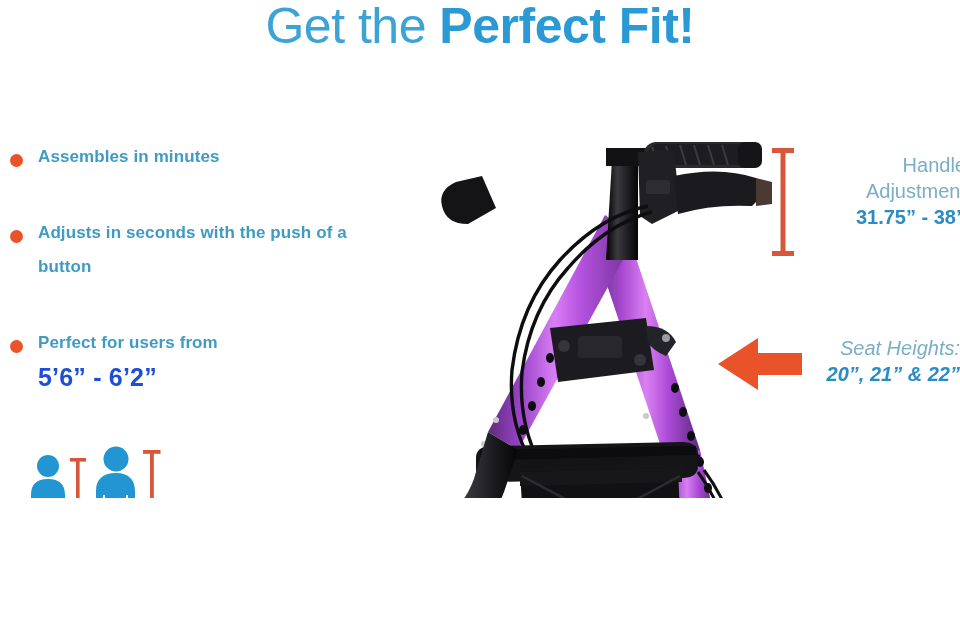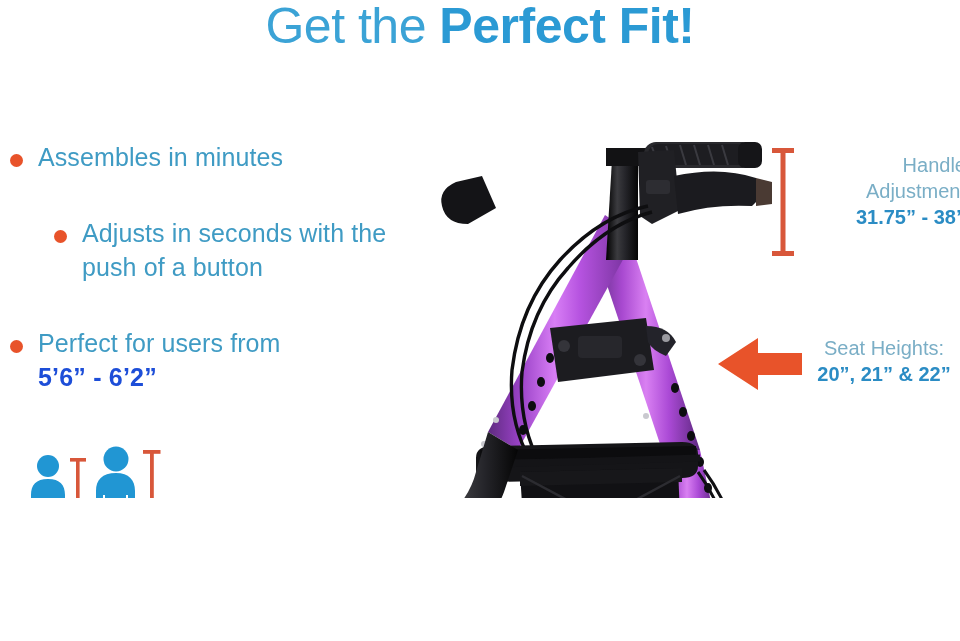--- a/index.html
+++ b/index.html
@@ -49,24 +49,24 @@
   .bullet-dot {
     position: absolute;
     left: 10px;
     top: 14px;
     width: 13px;
     height: 13px;
     border-radius: 50%;
     background: #e8532a;
   }
   .bullet-text {
-    font-size: 25px;
+    font-size: 17px;
     line-height: 34px;
     color: #3f9bc4;
-    font-weight: 400;
+    font-weight: 700;
     letter-spacing: 0.1px;
   }
   .bullet-strong {
     display: block;
     font-size: 25px;
     line-height: 34px;
     font-weight: 700;
     color: #1d4ed8;
     letter-spacing: 0.2px;
   }
@@ -138,40 +138,41 @@
     left: 6px;
     top: 10px;
     width: 84px;
     height: 56px;
   }
   .callout-text-seat {
     position: absolute;
     left: 96px;
     top: 9px;
     width: 152px;
-    text-align: center;
+    text-align: right;
+    font-style: italic;
   }
 </style>
 </head>
 <body>
 
 <div id="page">
 
   <div class="title">
     <span class="light">Get the </span><span class="bold">Perfect Fit!</span>
   </div>
 
   <div class="bullets">
 
     <div class="bullet-row" style="margin-bottom:42px;">
       <span class="bullet-dot"></span>
       <span class="bullet-text">Assembles in minutes</span>
     </div>
 
-    <div class="bullet-row" style="margin-bottom:42px;margin-left:44px;">
+    <div class="bullet-row" style="margin-bottom:42px;">
       <span class="bullet-dot"></span>
       <span class="bullet-text">Adjusts in seconds with the push of a button</span>
     </div>
 
     <div class="bullet-row">
       <span class="bullet-dot"></span>
       <span class="bullet-text">Perfect for users from</span>
       <span class="bullet-strong">5’6” - 6’2”</span>
     </div>
 

